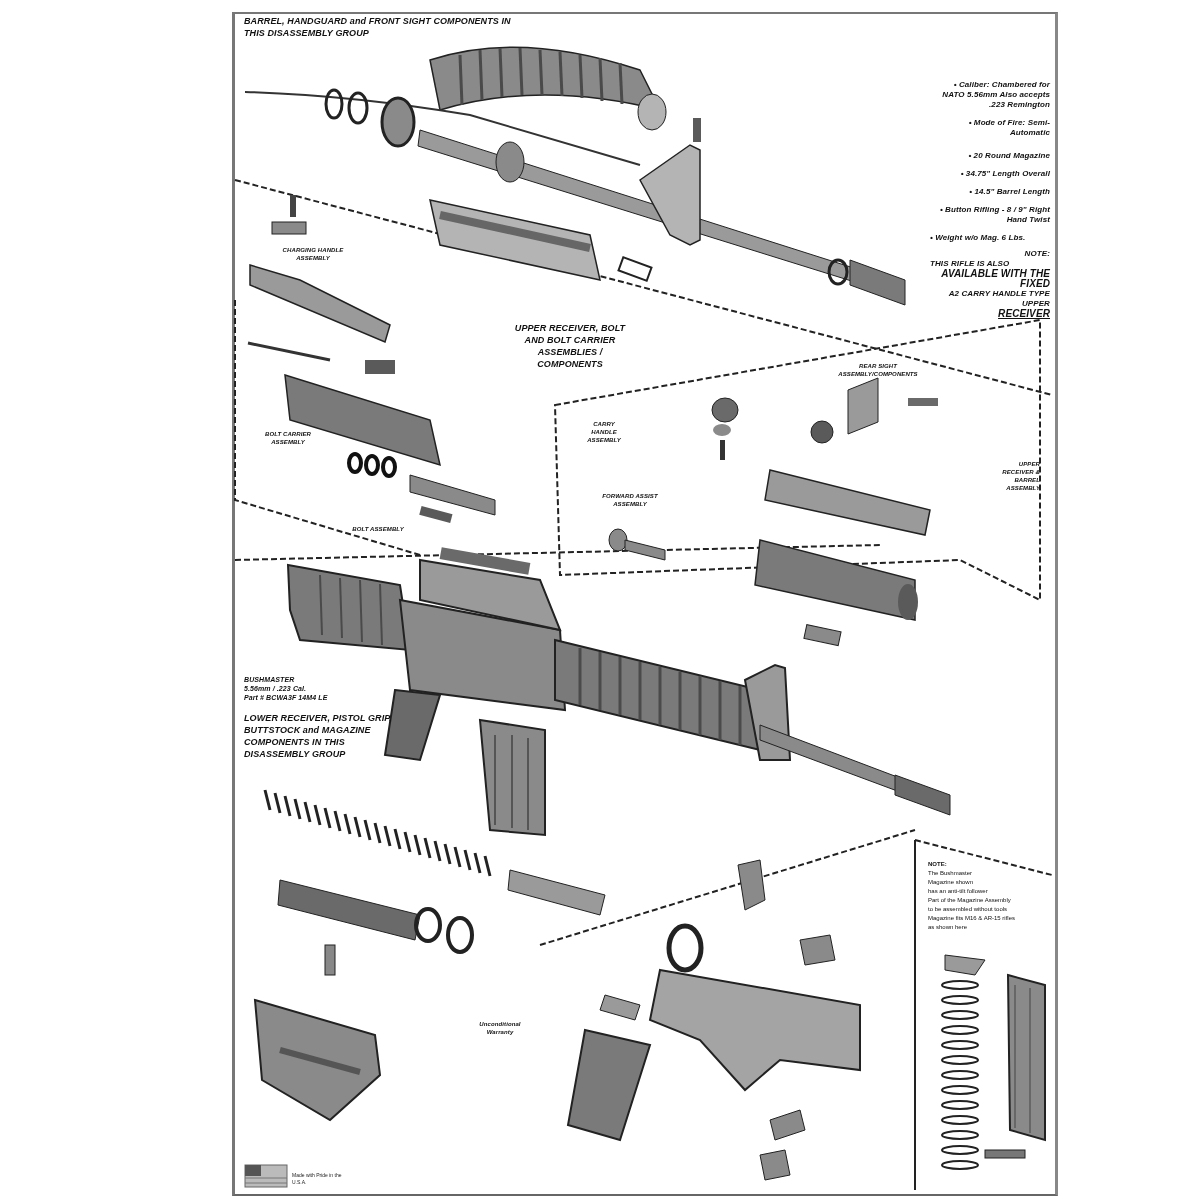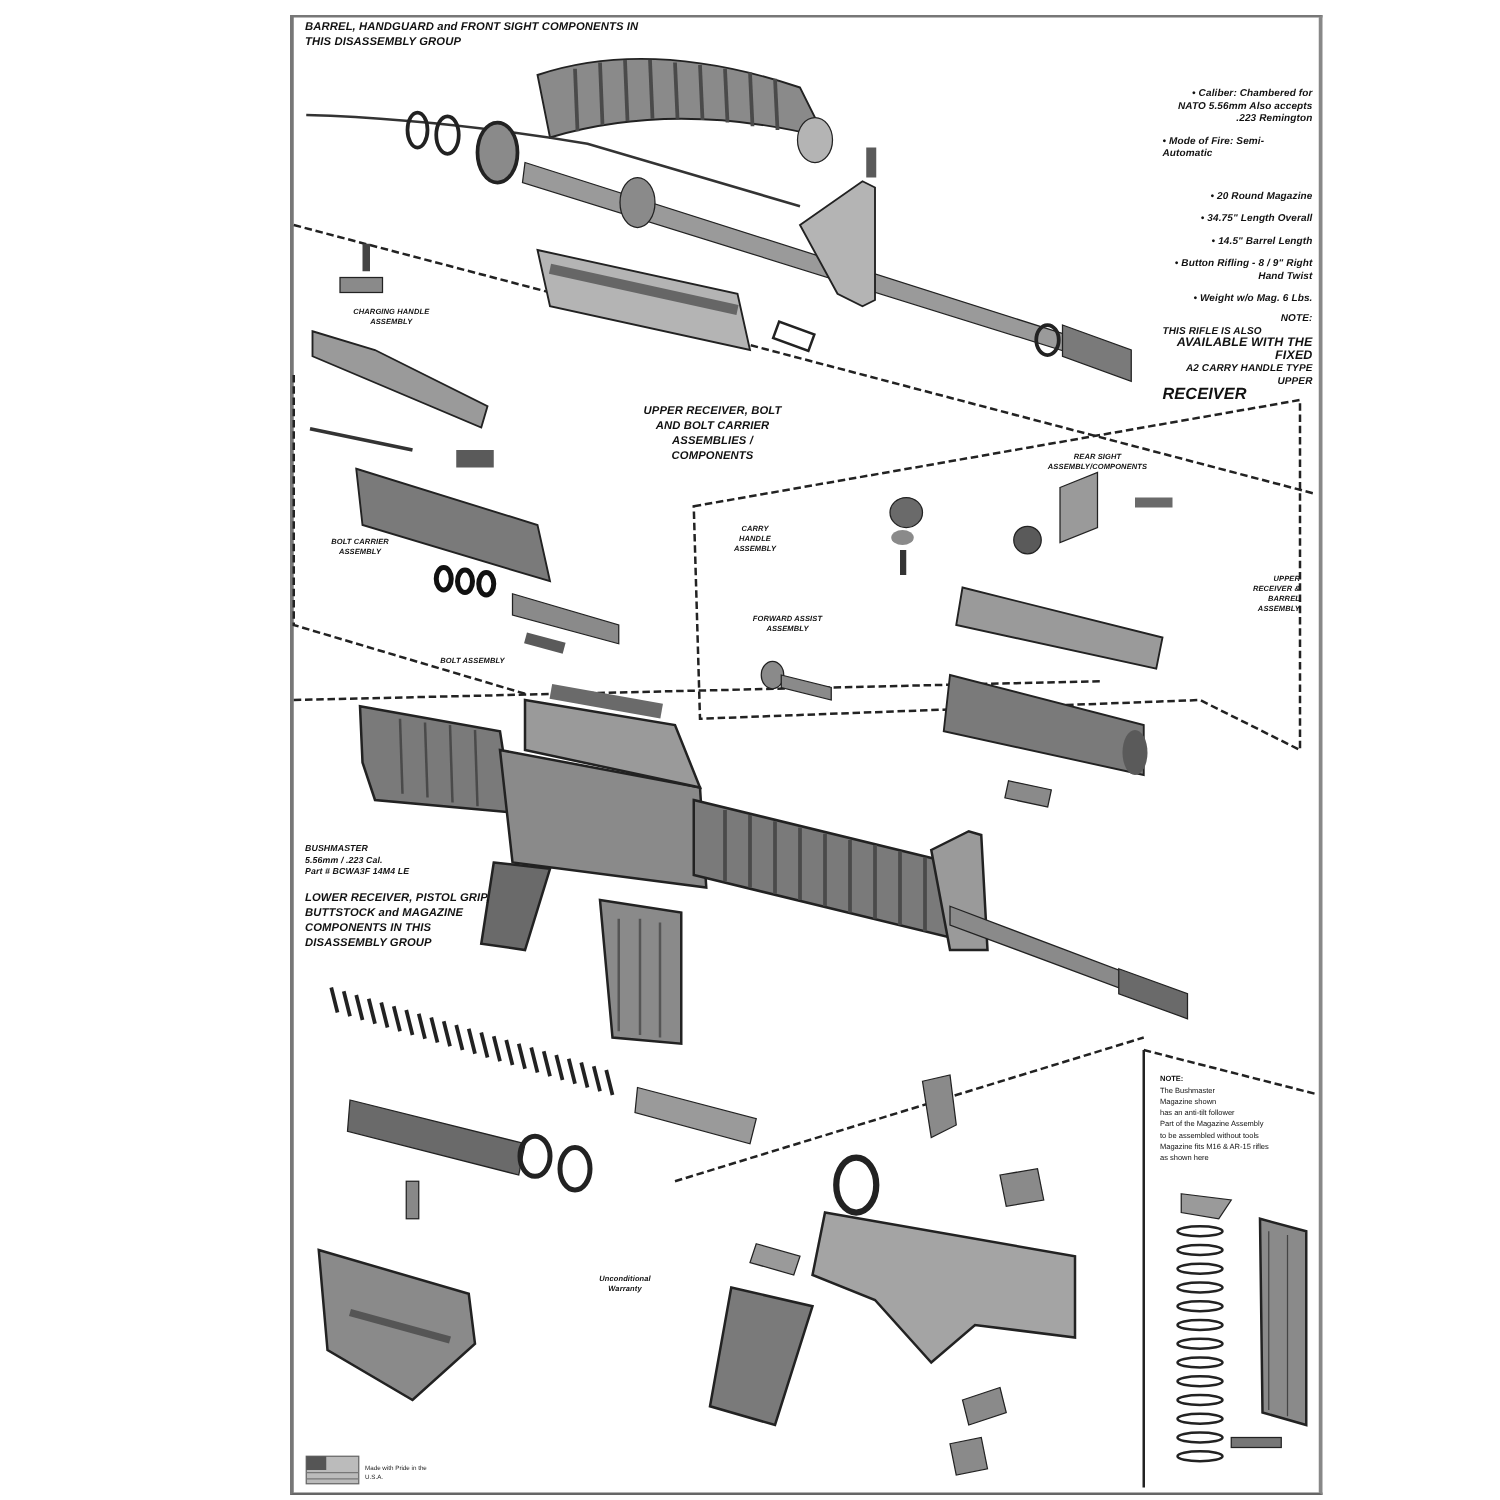--- a/index.html
+++ b/index.html
@@ -244,33 +244,33 @@
 <div class="hdr" style="left:244px;top:15px;width:280px;">BARREL, HANDGUARD and FRONT SIGHT COMPONENTS IN THIS DISASSEMBLY GROUP</div>
 <div class="hdr" style="left:505px;top:322px;width:130px;text-align:center;">UPPER RECEIVER, BOLT AND BOLT CARRIER ASSEMBLIES / COMPONENTS</div>
 
 <div style="position:absolute;left:244px;top:675px;width:180px;">
   <div class="hdr" style="position:static;font-size:7px;line-height:9px;">BUSHMASTER</div>
   <div class="hdr" style="position:static;font-size:7px;line-height:9px;">5.56mm / .223 Cal.</div>
   <div class="hdr" style="position:static;font-size:7px;line-height:9px;">Part # BCWA3F 14M4 LE</div>
 </div>
 <div class="hdr" style="left:244px;top:712px;width:150px;">LOWER RECEIVER, PISTOL GRIP, BUTTSTOCK and MAGAZINE COMPONENTS IN THIS DISASSEMBLY GROUP</div>
 
-<div style="position:absolute;left:930px;top:70px;width:120px;">
+<div style="position:absolute;left:930px;top:80px;width:120px;">
   <div class="hdr" style="position:static;text-align:right;margin-bottom:8px;font-size:8px;line-height:10px;">• Caliber: Chambered for NATO 5.56mm Also accepts .223 Remington</div>
-  <div class="hdr" style="position:static;margin-bottom:24px;font-size:8px;line-height:10px;">• Mode of Fire: Semi-Automatic</div>
+  <div class="hdr" style="position:static;text-align:right;margin-bottom:13px;font-size:8px;line-height:10px;">• Mode of Fire: Semi-Automatic</div>
   <div class="hdr" style="position:static;text-align:right;margin-bottom:8px;font-size:8px;line-height:10px;">• 20 Round Magazine</div>
   <div class="hdr" style="position:static;text-align:right;margin-bottom:8px;font-size:8px;line-height:10px;">• 34.75" Length Overall</div>
   <div class="hdr" style="position:static;text-align:right;margin-bottom:8px;font-size:8px;line-height:10px;">• 14.5" Barrel Length</div>
   <div class="hdr" style="position:static;text-align:right;margin-bottom:8px;font-size:8px;line-height:10px;">• Button Rifling - 8 / 9" Right Hand Twist</div>
-  <div class="hdr" style="position:static;text-align:right;margin-bottom:6px;font-size:8px;line-height:10px;">• Weight w/o Mag. 6 Lbs.</div>
+  <div class="hdr" style="position:static;text-align:left;margin-bottom:6px;font-size:8px;line-height:10px;">• Weight w/o Mag. 6 Lbs.</div>
   <div class="hdr" style="position:static;text-align:right;font-size:8px;line-height:10px;">NOTE:</div>
   <div class="hdr" style="position:static;text-align:left;font-size:8px;line-height:10px;">THIS RIFLE IS ALSO</div>
   <div class="hdr" style="position:static;text-align:right;font-size:10px;line-height:10px;">AVAILABLE WITH THE FIXED</div>
   <div class="hdr" style="position:static;text-align:right;font-size:8px;line-height:10px;">A2 CARRY HANDLE TYPE UPPER</div>
-  <div class="hdr" style="position:static;font-size:13px;line-height:10px;">RECEIVER</div>
+  <div class="hdr" style="position:static;text-align:right;font-size:10px;line-height:10px;text-decoration:underline;">RECEIVER</div>
 </div>
 
 <div class="hdr" style="left:278px;top:246px;width:70px;font-size:6px;line-height:8px;text-align:center;">CHARGING HANDLE ASSEMBLY</div>
 <div class="hdr" style="left:258px;top:430px;width:60px;font-size:6px;line-height:8px;text-align:center;">BOLT CARRIER ASSEMBLY</div>
 <div class="hdr" style="left:348px;top:525px;width:60px;font-size:6px;line-height:8px;text-align:center;">BOLT ASSEMBLY</div>
 <div class="hdr" style="left:838px;top:362px;width:80px;font-size:6px;line-height:8px;text-align:center;">REAR SIGHT ASSEMBLY/COMPONENTS</div>
 <div class="hdr" style="left:582px;top:420px;width:44px;font-size:6px;line-height:8px;text-align:center;">CARRY HANDLE ASSEMBLY</div>
 <div class="hdr" style="left:585px;top:492px;width:90px;font-size:6px;line-height:8px;text-align:center;">FORWARD ASSIST ASSEMBLY</div>
 <div class="hdr" style="left:990px;top:460px;width:50px;font-size:6px;line-height:8px;text-align:right;">UPPER RECEIVER &amp; BARREL ASSEMBLY</div>
 <div class="hdr" style="left:470px;top:1020px;width:60px;font-size:6px;line-height:8px;text-align:center;">Unconditional Warranty</div>

